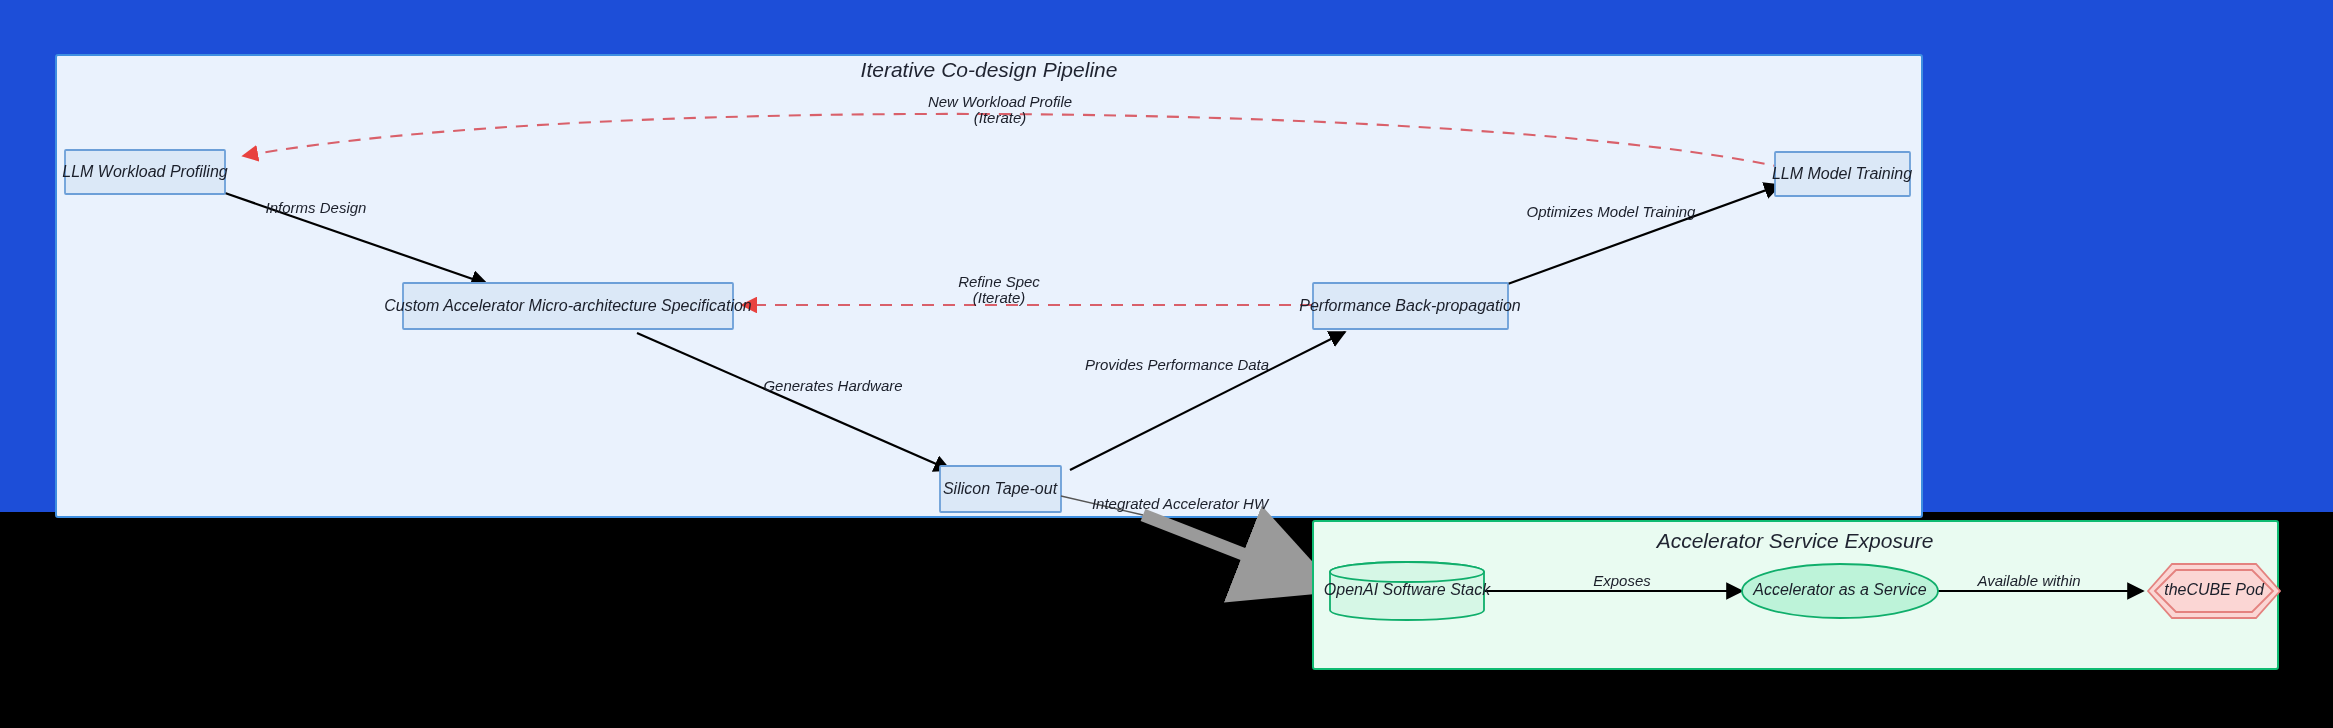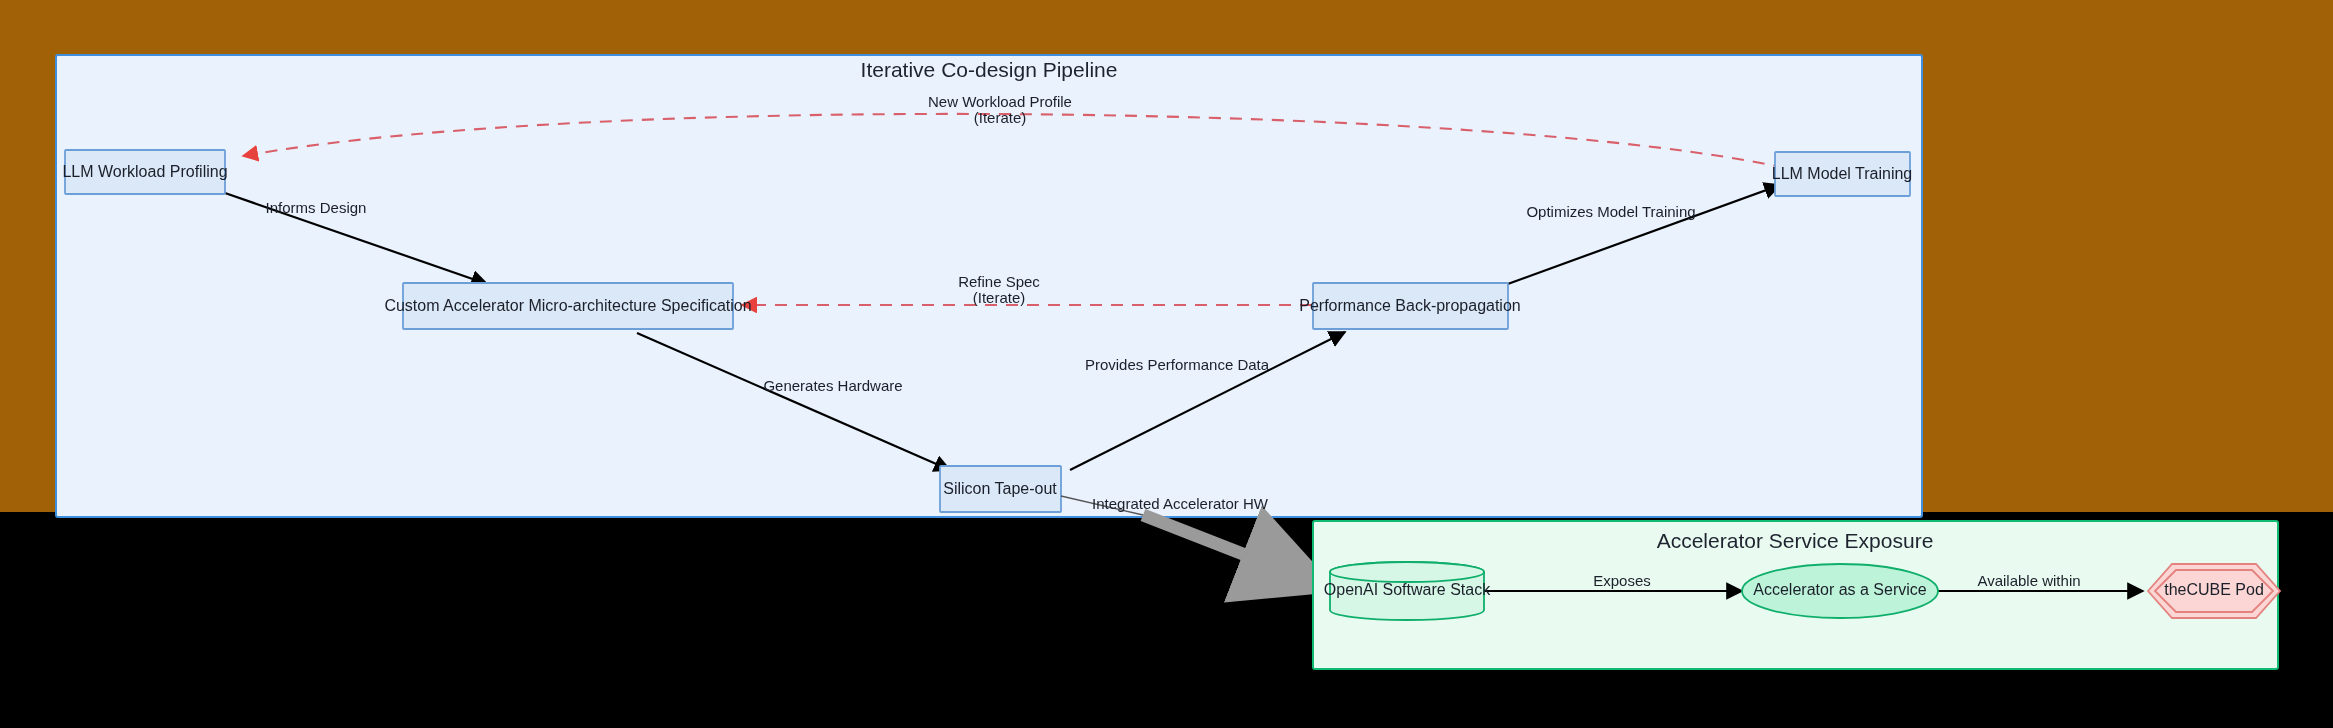--- a/index.html
+++ b/index.html
@@ -1,18 +1,18 @@
 <!DOCTYPE html>
 <html><head>
 <meta charset="utf-8">
 <style>
   html,body{margin:0;padding:0;background:#000;}
   body{width:2333px;height:728px;position:relative;overflow:hidden;
        font-family:"Liberation Sans","DejaVu Sans",sans-serif;}
-  #stage{position:absolute;left:0;top:0;width:2333px;height:512px;background:#a16207;}
+  #stage{position:absolute;left:0;top:0;width:2333px;height:512px;background:#1d4ed8;font-style:italic;}
   svg#diagram{position:absolute;left:0;top:0;width:2333px;height:728px;display:block;}
   .sg-title{font-size:21px;fill:#1f2330;text-anchor:middle;dominant-baseline:middle;}
   .node-label-sm{font-size:16px;fill:#1b1f2a;text-anchor:middle;dominant-baseline:middle;}
   .edge-label{font-size:15px;fill:#1b1f2a;text-anchor:middle;dominant-baseline:middle;}
   .edge-solid{stroke:#000;stroke-width:2.2;fill:none;}
   .edge-thin{stroke:#555;stroke-width:1.3;fill:none;}
   .edge-dash{stroke:#d9606a;stroke-width:2.1;fill:none;stroke-dasharray:12 9;}
   .box-blue{fill:#dbe8f7;stroke:#6c9fd8;stroke-width:1.8;}
   .sub-blue{fill:#eaf2fd;stroke:#3f8fe0;stroke-width:2;}
   .sub-green{fill:#e9fbf1;stroke:#0fbb72;stroke-width:2;}

